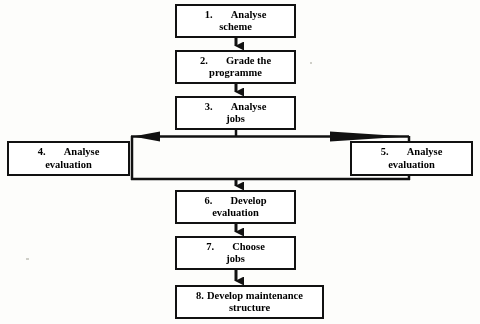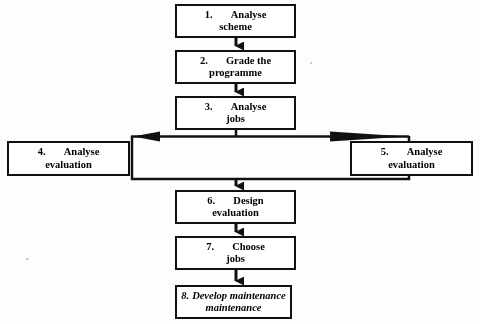--- a/index.html
+++ b/index.html
@@ -143,27 +143,27 @@
     <div class="line1"><span class="num">4.</span><span>Analyse</span></div>
     <div class="line2">evaluation</div>
   </div>
 
   <div class="node" style="left:350px;top:141px;width:123px;height:35px;">
     <div class="line1"><span class="num">5.</span><span>Analyse</span></div>
     <div class="line2">evaluation</div>
   </div>
 
   <div class="node" style="left:175px;top:190px;width:121px;height:34px;">
-    <div class="line1"><span class="num">6.</span><span>Design</span></div>
+    <div class="line1"><span class="num">6.</span><span>Develop</span></div>
     <div class="line2">evaluation</div>
   </div>
 
   <div class="node" style="left:175px;top:236px;width:121px;height:34px;">
     <div class="line1"><span class="num">7.</span><span>Choose</span></div>
     <div class="line2">jobs</div>
   </div>
 
-  <div class="node inline" style="left:175px;top:285px;width:117px;height:34px;font-style:italic;">
+  <div class="node inline" style="left:175px;top:285px;width:149px;height:34px;">
     <div class="line1"><span class="num">8.</span><span>Develop maintenance</span></div>
-    <div class="line2">maintenance</div>
+    <div class="line2">structure</div>
   </div>
 
 </div>
 
 </body></html>

